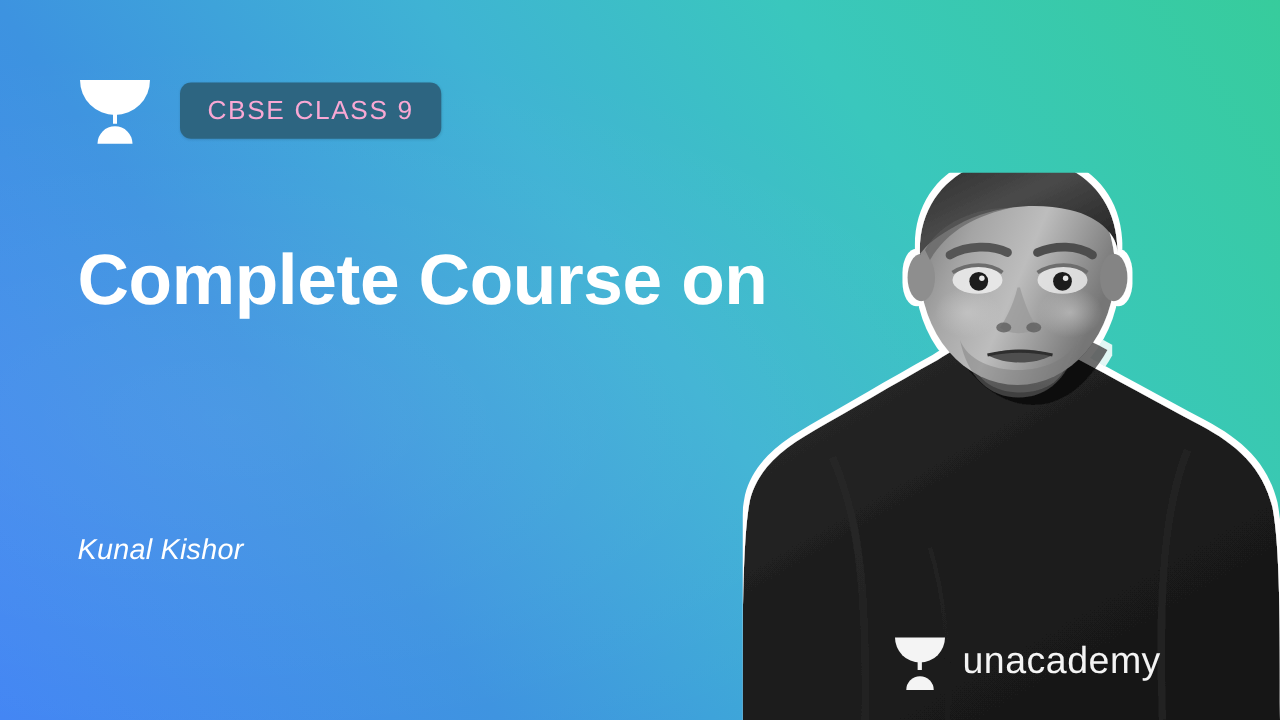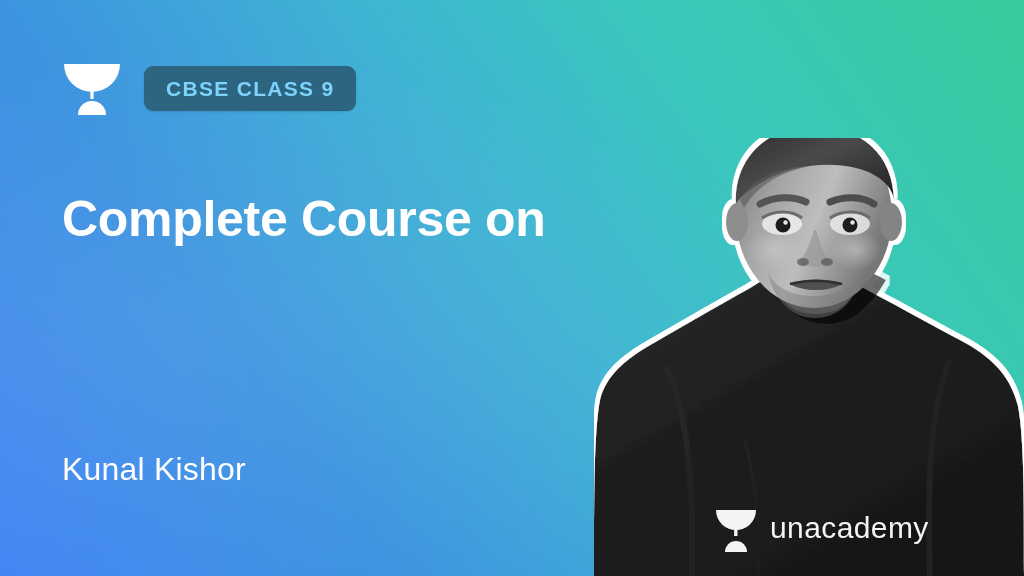--- a/index.html
+++ b/index.html
@@ -27,39 +27,39 @@
   }
   .brand-mark { width:60px; height:56px; display:block; }
   #class-badge {
     display:flex; align-items:center; justify-content:center;
     height:45px; padding:0 22px;
     border-radius:9px;
     background:#2d6581;
     box-shadow:0 1px 2px rgba(0,0,0,0.12);
   }
   #class-badge span {
-    color:#7dd3fc; font-size:21px; font-weight:bold;
+    color:#f9a8d4; font-size:21px; font-weight:normal;
     letter-spacing:1.3px; line-height:1; white-space:nowrap;
   }
 
   
   #title {
     position:absolute; left:62px; top:186px;
     width:560px;
     color:#ffffff;
-    font-size:50px; font-weight:bold;
+    font-size:57px; font-weight:bold;
     line-height:1.34; letter-spacing:-0.3px;
   }
 
   
   #educator {
-    position:absolute; left:62px; top:450px;
+    position:absolute; left:62px; top:426px;
     color:#ffffff;
-    font-size:32px; font-weight:normal;
-    letter-spacing:0.2px; line-height:1.2;
+    font-size:23px; font-weight:normal;
+    letter-spacing:0.2px; line-height:1.2;font-style:italic;
   }
 
   
   #portrait {
     position:absolute; right:0; bottom:0;
     width:430px; height:438px;
     overflow:hidden;
   }
   #portrait svg { display:block; width:430px; height:438px; }
   .shirt-logo-text {

